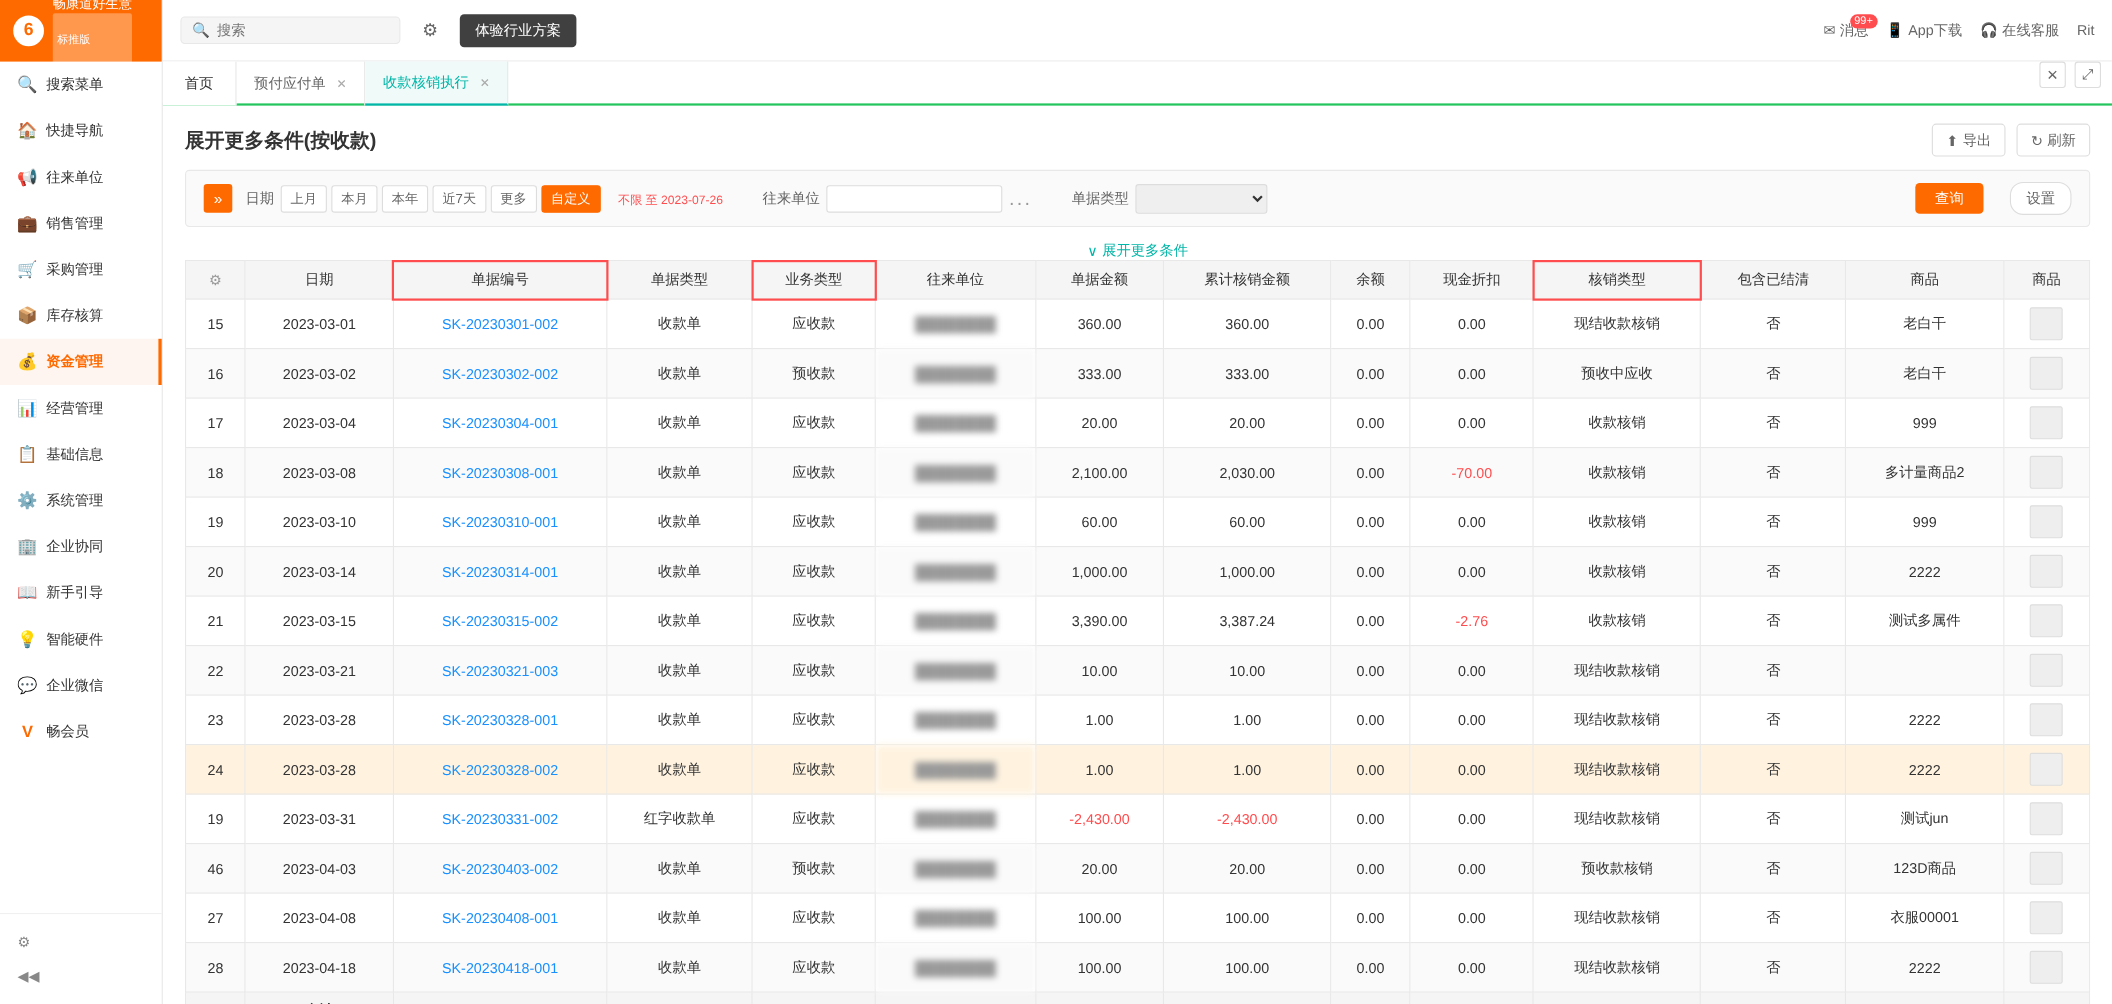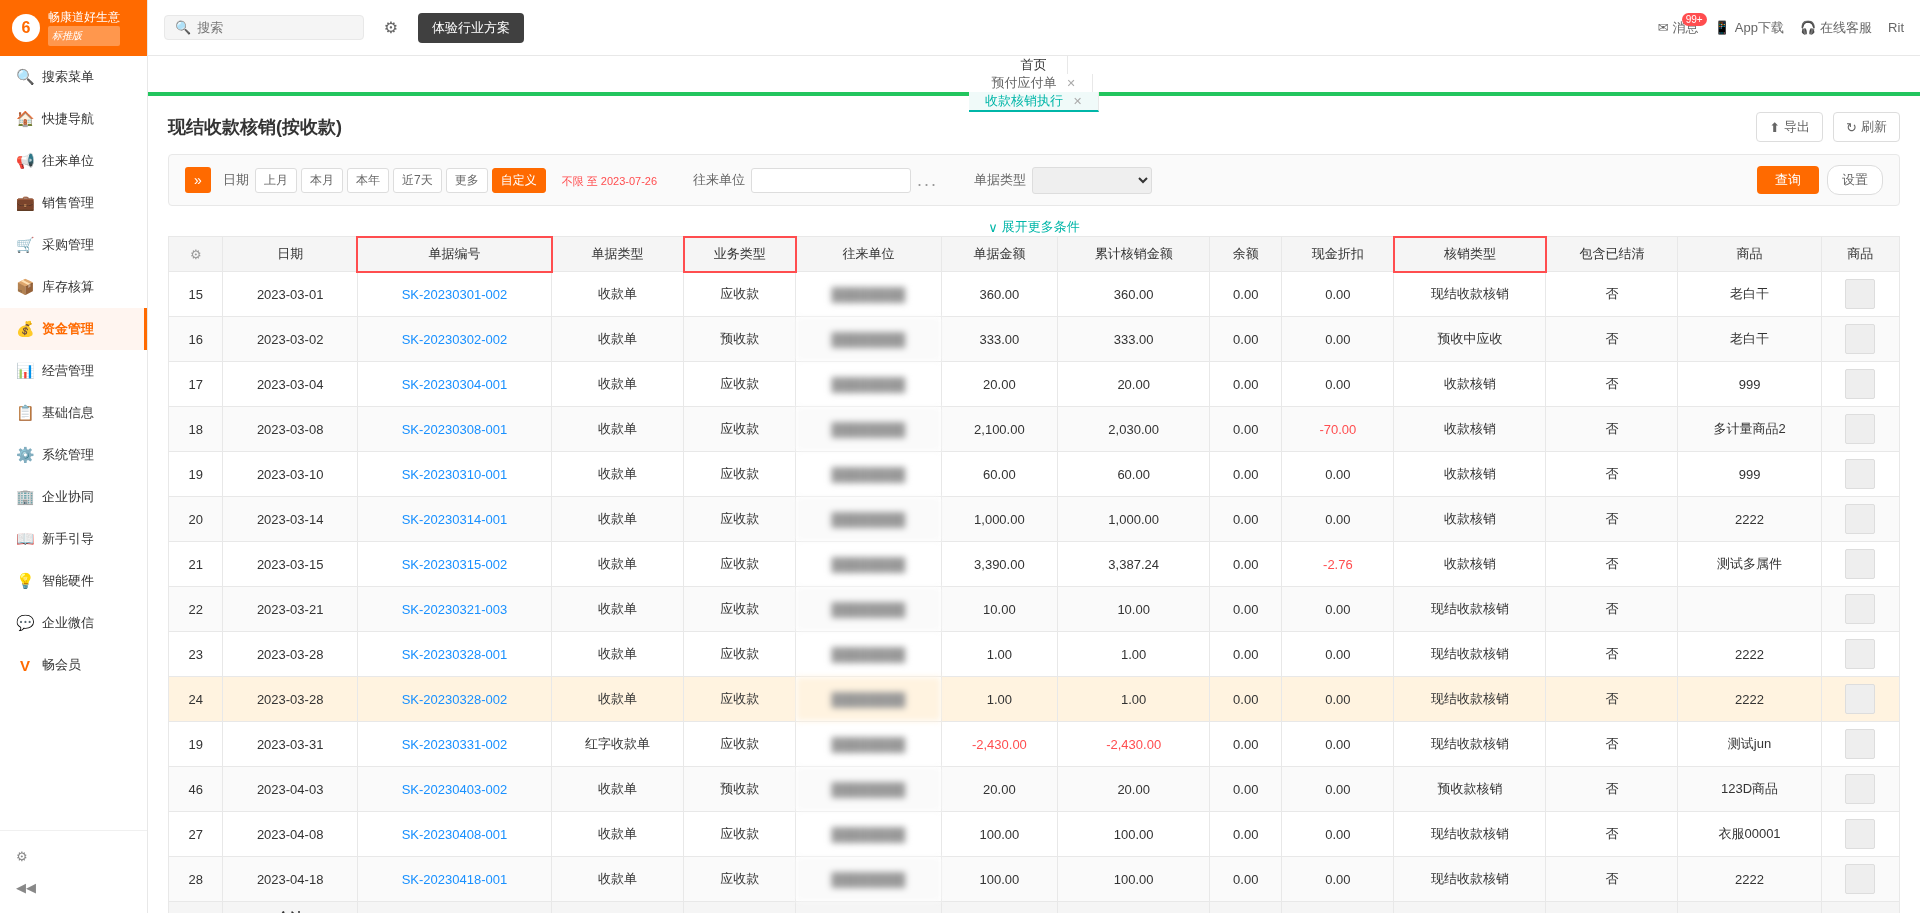--- a/index.html
+++ b/index.html
@@ -3,21 +3,21 @@
   <meta charset="utf-8">
   <style>
     * { box-sizing: border-box; margin: 0; padding: 0; font-family: 'Microsoft YaHei', Arial, sans-serif; font-size: 13px; }
     body { background: #f5f5f5; display: flex; height: 913px; overflow: hidden; }
 
     
     .sidebar { width: 148px; background: #fff; display: flex; flex-direction: column; border-right: 1px solid #e8e8e8; flex-shrink: 0; }
     .sidebar-logo { background: #ff6a00; height: 56px; display: flex; align-items: center; padding: 0 12px; gap: 8px; }
     .sidebar-logo-icon { width: 28px; height: 28px; background: #fff; border-radius: 50%; display: flex; align-items: center; justify-content: center; font-size: 16px; color: #ff6a00; font-weight: bold; }
     .sidebar-logo-text { color: #fff; font-size: 12px; line-height: 1.3; }
-    .sidebar-logo-badge { background: rgba(255,255,255,0.3); font-size: 10px; color: #fff; padding: 3px 4px; border-radius: 2px; font-style: italic; }
+    .sidebar-logo-badge { background: rgba(255,255,255,0.3); font-size: 10px; color: #fff; padding: 17px 4px; border-radius: 2px; }
     .sidebar-item { display: flex; align-items: center; gap: 8px; padding: 12px 16px; cursor: pointer; color: #333; }
     .sidebar-item.active { background: #fff5f0; color: #ff6a00; font-weight: bold; border-right: 3px solid #ff6a00; }
     .sidebar-item-icon { font-size: 15px; width: 18px; text-align: center; }
     .sidebar-bottom { margin-top: auto; border-top: 1px solid #f0f0f0; padding: 10px 0; }
     .sidebar-bottom-item { display: flex; align-items: center; gap: 8px; padding: 8px 16px; cursor: pointer; color: #888; }
 
     
     .main { flex: 1; display: flex; flex-direction: column; overflow: hidden; }
 
     
@@ -26,21 +26,21 @@
     .topbar-search input { border: none; background: transparent; outline: none; color: #333; width: 120px; }
     .topbar-gear { width: 30px; height: 30px; display: flex; align-items: center; justify-content: center; cursor: pointer; color: #666; font-size: 16px; }
     .topbar-solution-btn { background: #404040; color: #fff; border: none; padding: 6px 14px; border-radius: 4px; cursor: pointer; font-size: 13px; }
     .topbar-spacer { flex: 1; }
     .topbar-right { display: flex; align-items: center; gap: 16px; color: #666; }
     .topbar-msg { position: relative; cursor: pointer; display: flex; align-items: center; gap: 4px; }
     .topbar-badge { position: absolute; top: -6px; right: -8px; background: #ff4d4f; color: #fff; font-size: 10px; border-radius: 8px; padding: 1px 4px; min-width: 16px; text-align: center; }
     .topbar-link { cursor: pointer; display: flex; align-items: center; gap: 4px; }
 
     
-    .tabbar { height: 40px; background: #fff; border-bottom: 4px solid #22c55e; display: flex; align-items: center; padding-left: 0; flex-direction: column; }
+    .tabbar { height: 40px; background: #fff; border-bottom: 2px solid #22c55e; display: flex; align-items: flex-start; padding-left: 0; }
     .tab { height: 40px; display: flex; align-items: center; padding: 0 16px; cursor: pointer; color: #666; border-right: 1px solid #e8e8e8; gap: 6px; font-size: 13px; position: relative; }
     .tab.active { background: #f0faf9; color: #00b6a8; border-bottom: 2px solid #00b6a8; }
     .tab-home { background: #fff; color: #333; padding: 0 20px; }
     .tab-close { font-size: 11px; color: #aaa; cursor: pointer; margin-left: 4px; }
     .tab-spacer { flex: 1; }
     .tab-btns { display: flex; align-items: center; padding: 0 10px; gap: 8px; }
     .tab-btn { width: 24px; height: 24px; display: flex; align-items: center; justify-content: center; cursor: pointer; color: #666; border: 1px solid #ddd; border-radius: 3px; }
 
     
     .page-content { flex: 1; overflow: auto; padding: 0; background: #f5f5f5; }
@@ -82,21 +82,21 @@
     ::-webkit-scrollbar { width: 6px; height: 6px; }
     ::-webkit-scrollbar-track { background: #f1f1f1; }
     ::-webkit-scrollbar-thumb { background: #ccc; border-radius: 3px; }
 
     
     .blurred { filter: blur(3px); color: #999; user-select: none; }
 
     
     .date-range { color: #ff4d4f; font-size: 11px; margin-top: 2px; }
 
-    .filter-right { margin-left: auto; display: flex; gap: 8px; align-items: center; }
+    .filter-right { margin-left: auto; display: flex; gap: 24px; align-items: center; }
 
     .th-gear { cursor: pointer; color: #999; }
   </style>
 </head>
 <body>
 
 <div class="sidebar">
   <div class="sidebar-logo">
     <div class="sidebar-logo-icon">6</div>
     <div>
@@ -222,21 +222,21 @@
     <div class="tab-btns">
       <div class="tab-btn">✕</div>
       <div class="tab-btn">⤢</div>
     </div>
   </div>
 
   <div class="page-content">
     <div class="page-inner">
 
       <div class="page-header">
-        <div class="page-title">现结收款核销(按收款)</div>
+        <div class="page-title">展开更多条件(按收款)</div>
         <div class="page-header-btns">
           <button class="btn-outline">
             <span>⬆</span>
             <span>导出</span>
           </button>
           <button class="btn-outline">
             <span>↻</span>
             <span>刷新</span>
           </button>
         </div>

